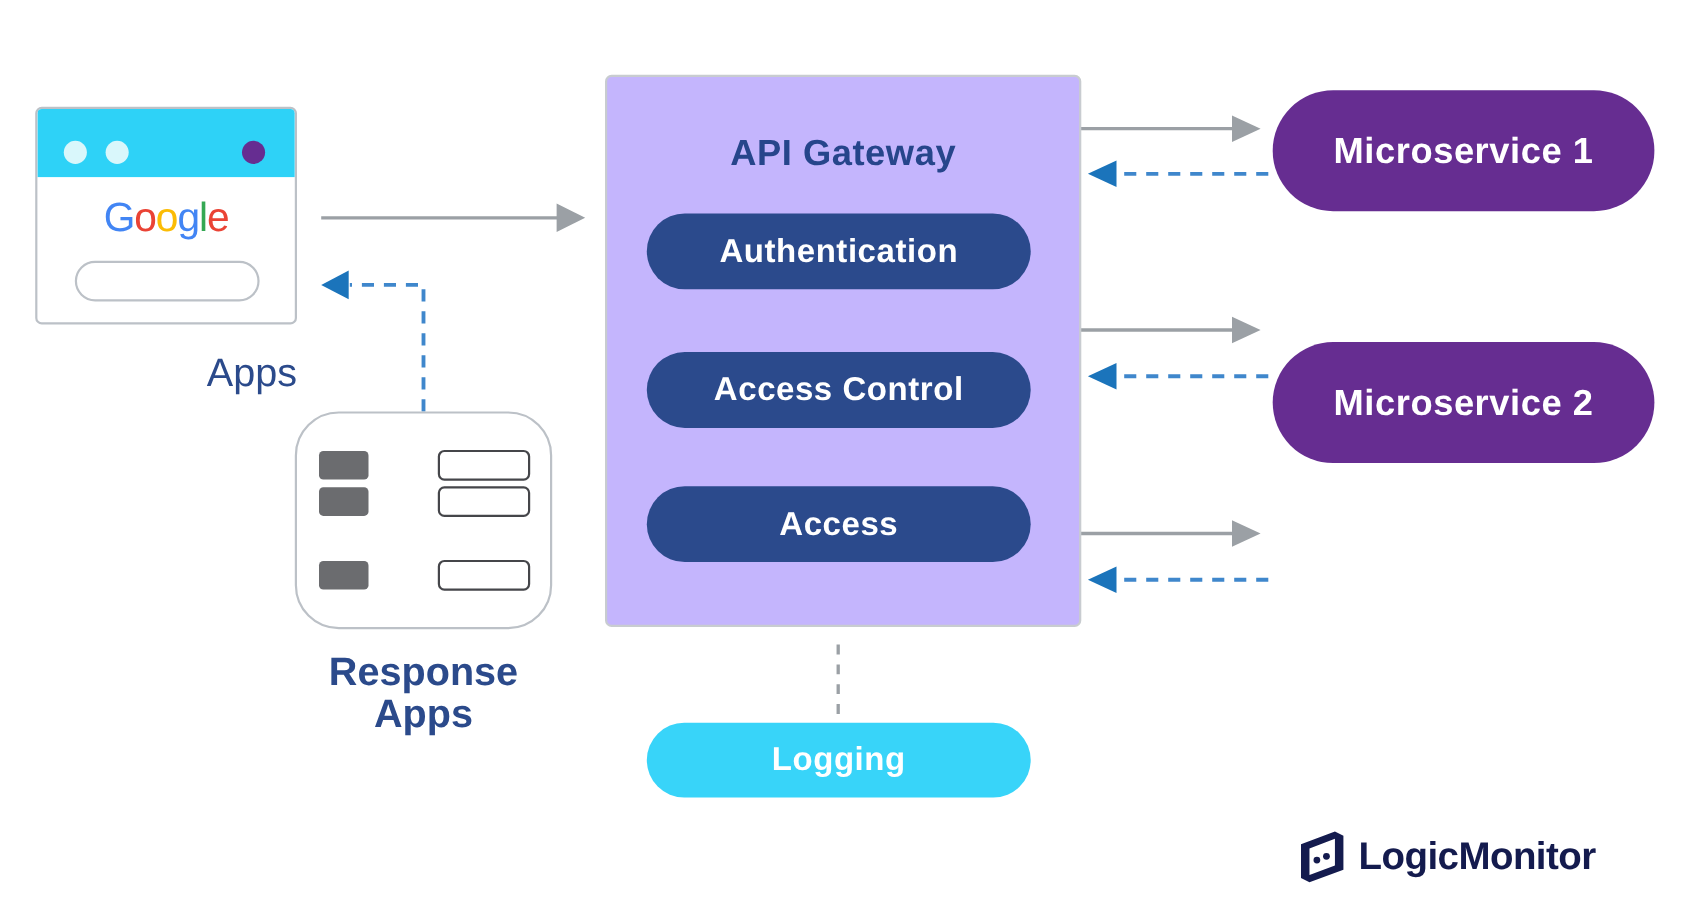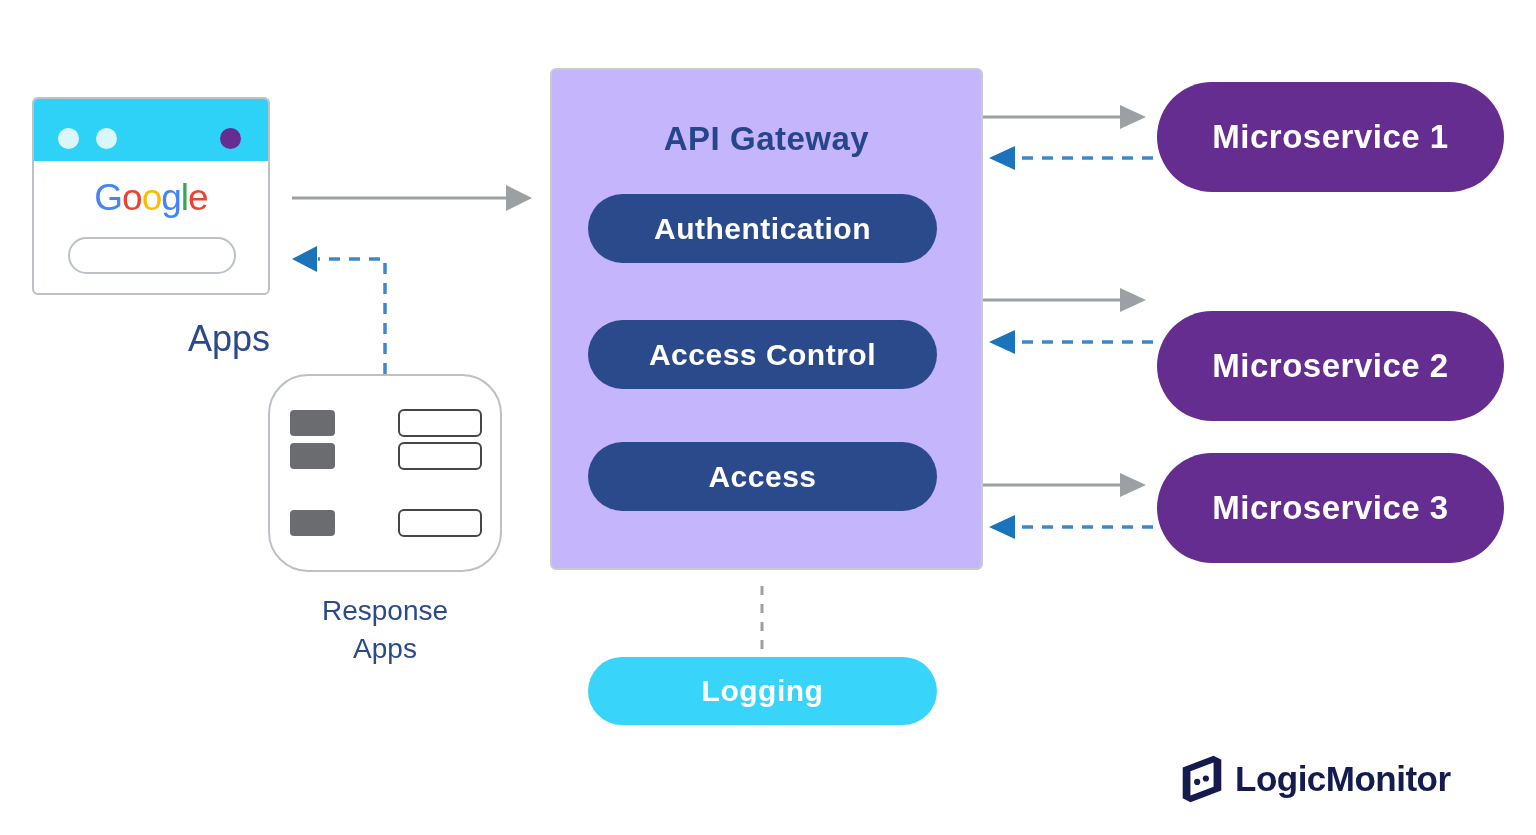--- a/index.html
+++ b/index.html
@@ -33,21 +33,21 @@
     font-size:36px;font-weight:500;color:var(--label_blue);}
 
   
   .cache-box{position:absolute;left:268px;top:374px;width:234px;height:198px;background:#fff;
     border:2px solid var(--border_gray);border-radius:40px;box-sizing:border-box;}
   .cache-gray{position:absolute;width:45px;height:26px;background:var(--cache_dark);border-radius:4px;}
   .cg1{left:290px;top:410px;}
   .cache-white{position:absolute;width:84px;height:28px;background:#fff;border:2px solid #45464a;
     border-radius:6px;box-sizing:border-box;}
   .cache-label{position:absolute;left:268px;top:592px;width:234px;text-align:center;
-    font-size:28px;font-weight:400;color:var(--label_blue);line-height:38px;}
+    font-size:36px;font-weight:700;color:var(--label_blue);line-height:38px;}
 
   
   .gateway{position:absolute;left:550px;top:68px;width:433px;height:502px;background:#c4b5fd;
     border:2px solid var(--gateway_border);border-radius:6px;box-sizing:border-box;}
   .gateway-title{position:absolute;left:0;top:50px;width:100%;text-align:center;
     font-size:33px;font-weight:700;color:var(--heading_blue);letter-spacing:0.5px;}
   .gw-pill{position:absolute;left:588px;width:349px;height:69px;background:var(--navy_pill);
     border-radius:43px;color:#fff;font-size:30px;font-weight:600;display:flex;
     align-items:center;justify-content:center;letter-spacing:0.5px;}
   .gp1{top:194px;} .gp2{top:320px;} .gp3{top:442px;}
@@ -158,21 +158,20 @@
     <div class="gateway-title">API Gateway</div>
   </div>
   <div class="gw-pill gp1">Authentication</div>
   <div class="gw-pill gp2">Access Control</div>
   <div class="gw-pill gp3">Access</div>
 
   <div class="logging-pill">Logging</div>
 
   <div class="ms-pill ms1">Microservice 1</div>
   <div class="ms-pill ms2">Microservice 2</div>
-  <div class="ms-pill ms3">Microservice 3</div>
 
   <div class="brand">
     <svg width="54" height="58" viewBox="0 0 56 60">
       <path d="M8,18 L40,6 L48,10 L48,42 L16,54 L8,50 Z M16,22 L16,47 L40,38 L40,13 Z" fill="#141B4E" fill-rule="evenodd"></path>
       <circle cx="23" cy="33" r="3.2" fill="#141B4E"></circle>
       <circle cx="32" cy="29.5" r="3.2" fill="#141B4E"></circle>
     </svg>
     <span class="brand-text">LogicMonitor</span>
   </div>
 

